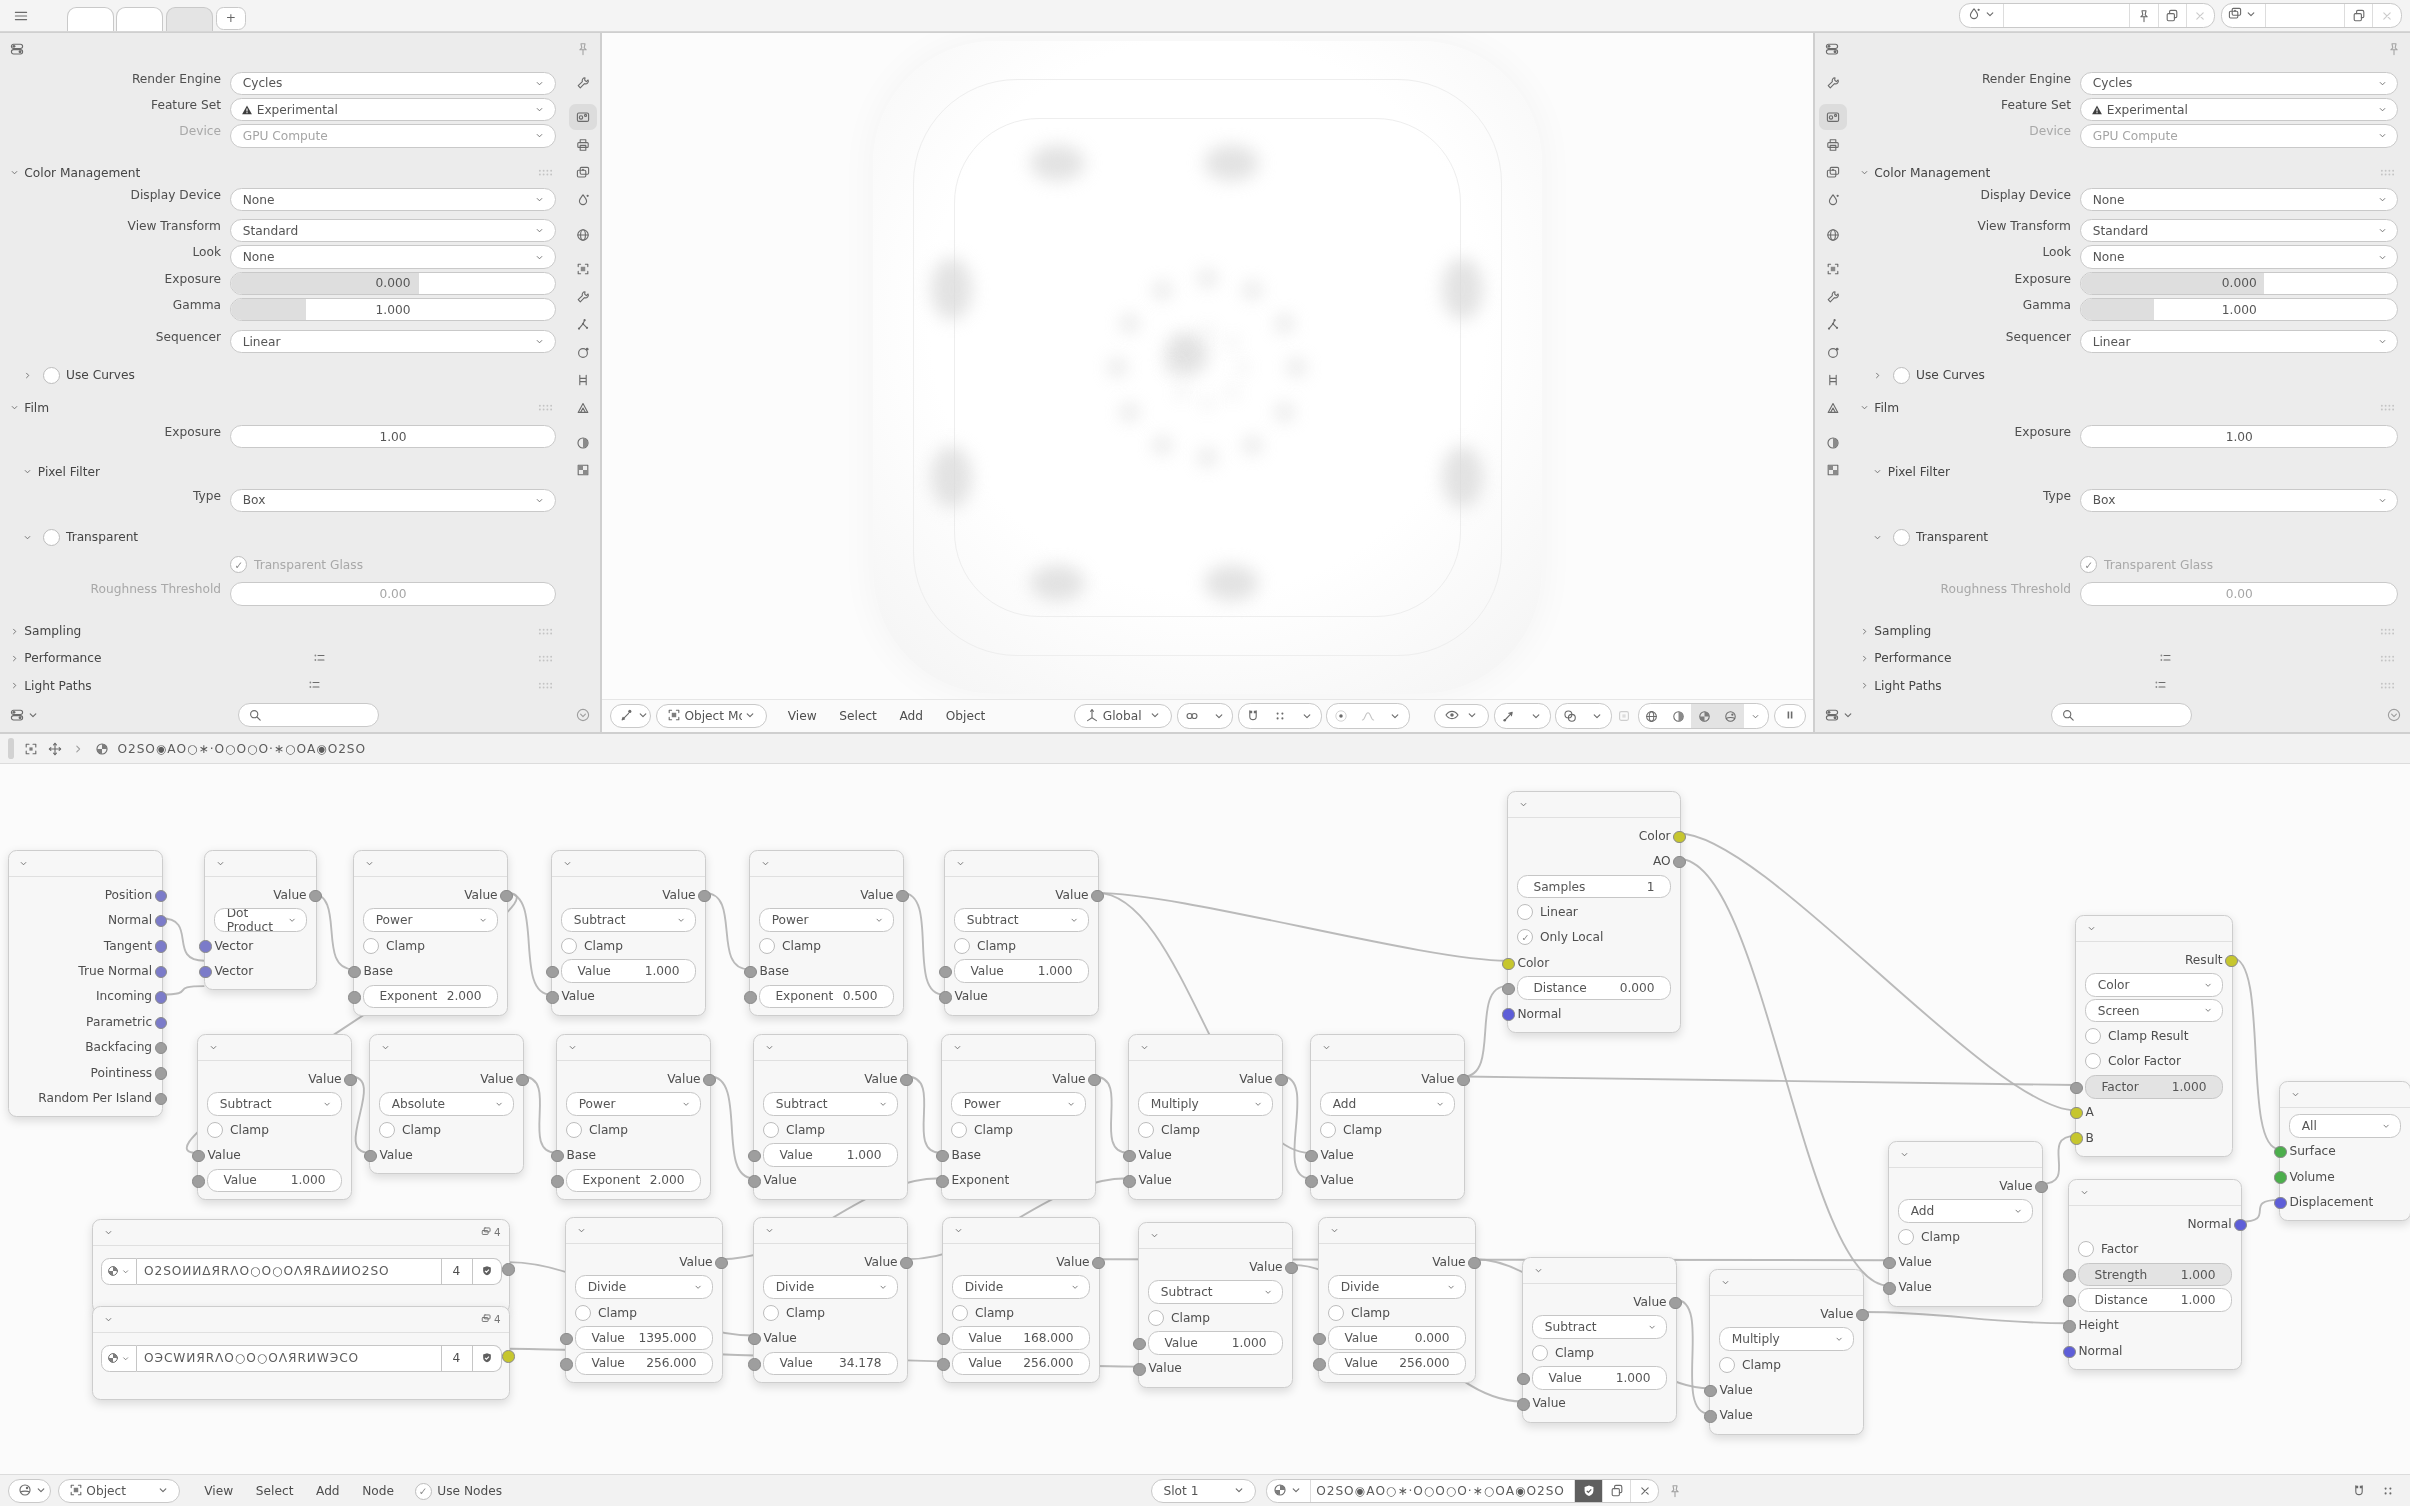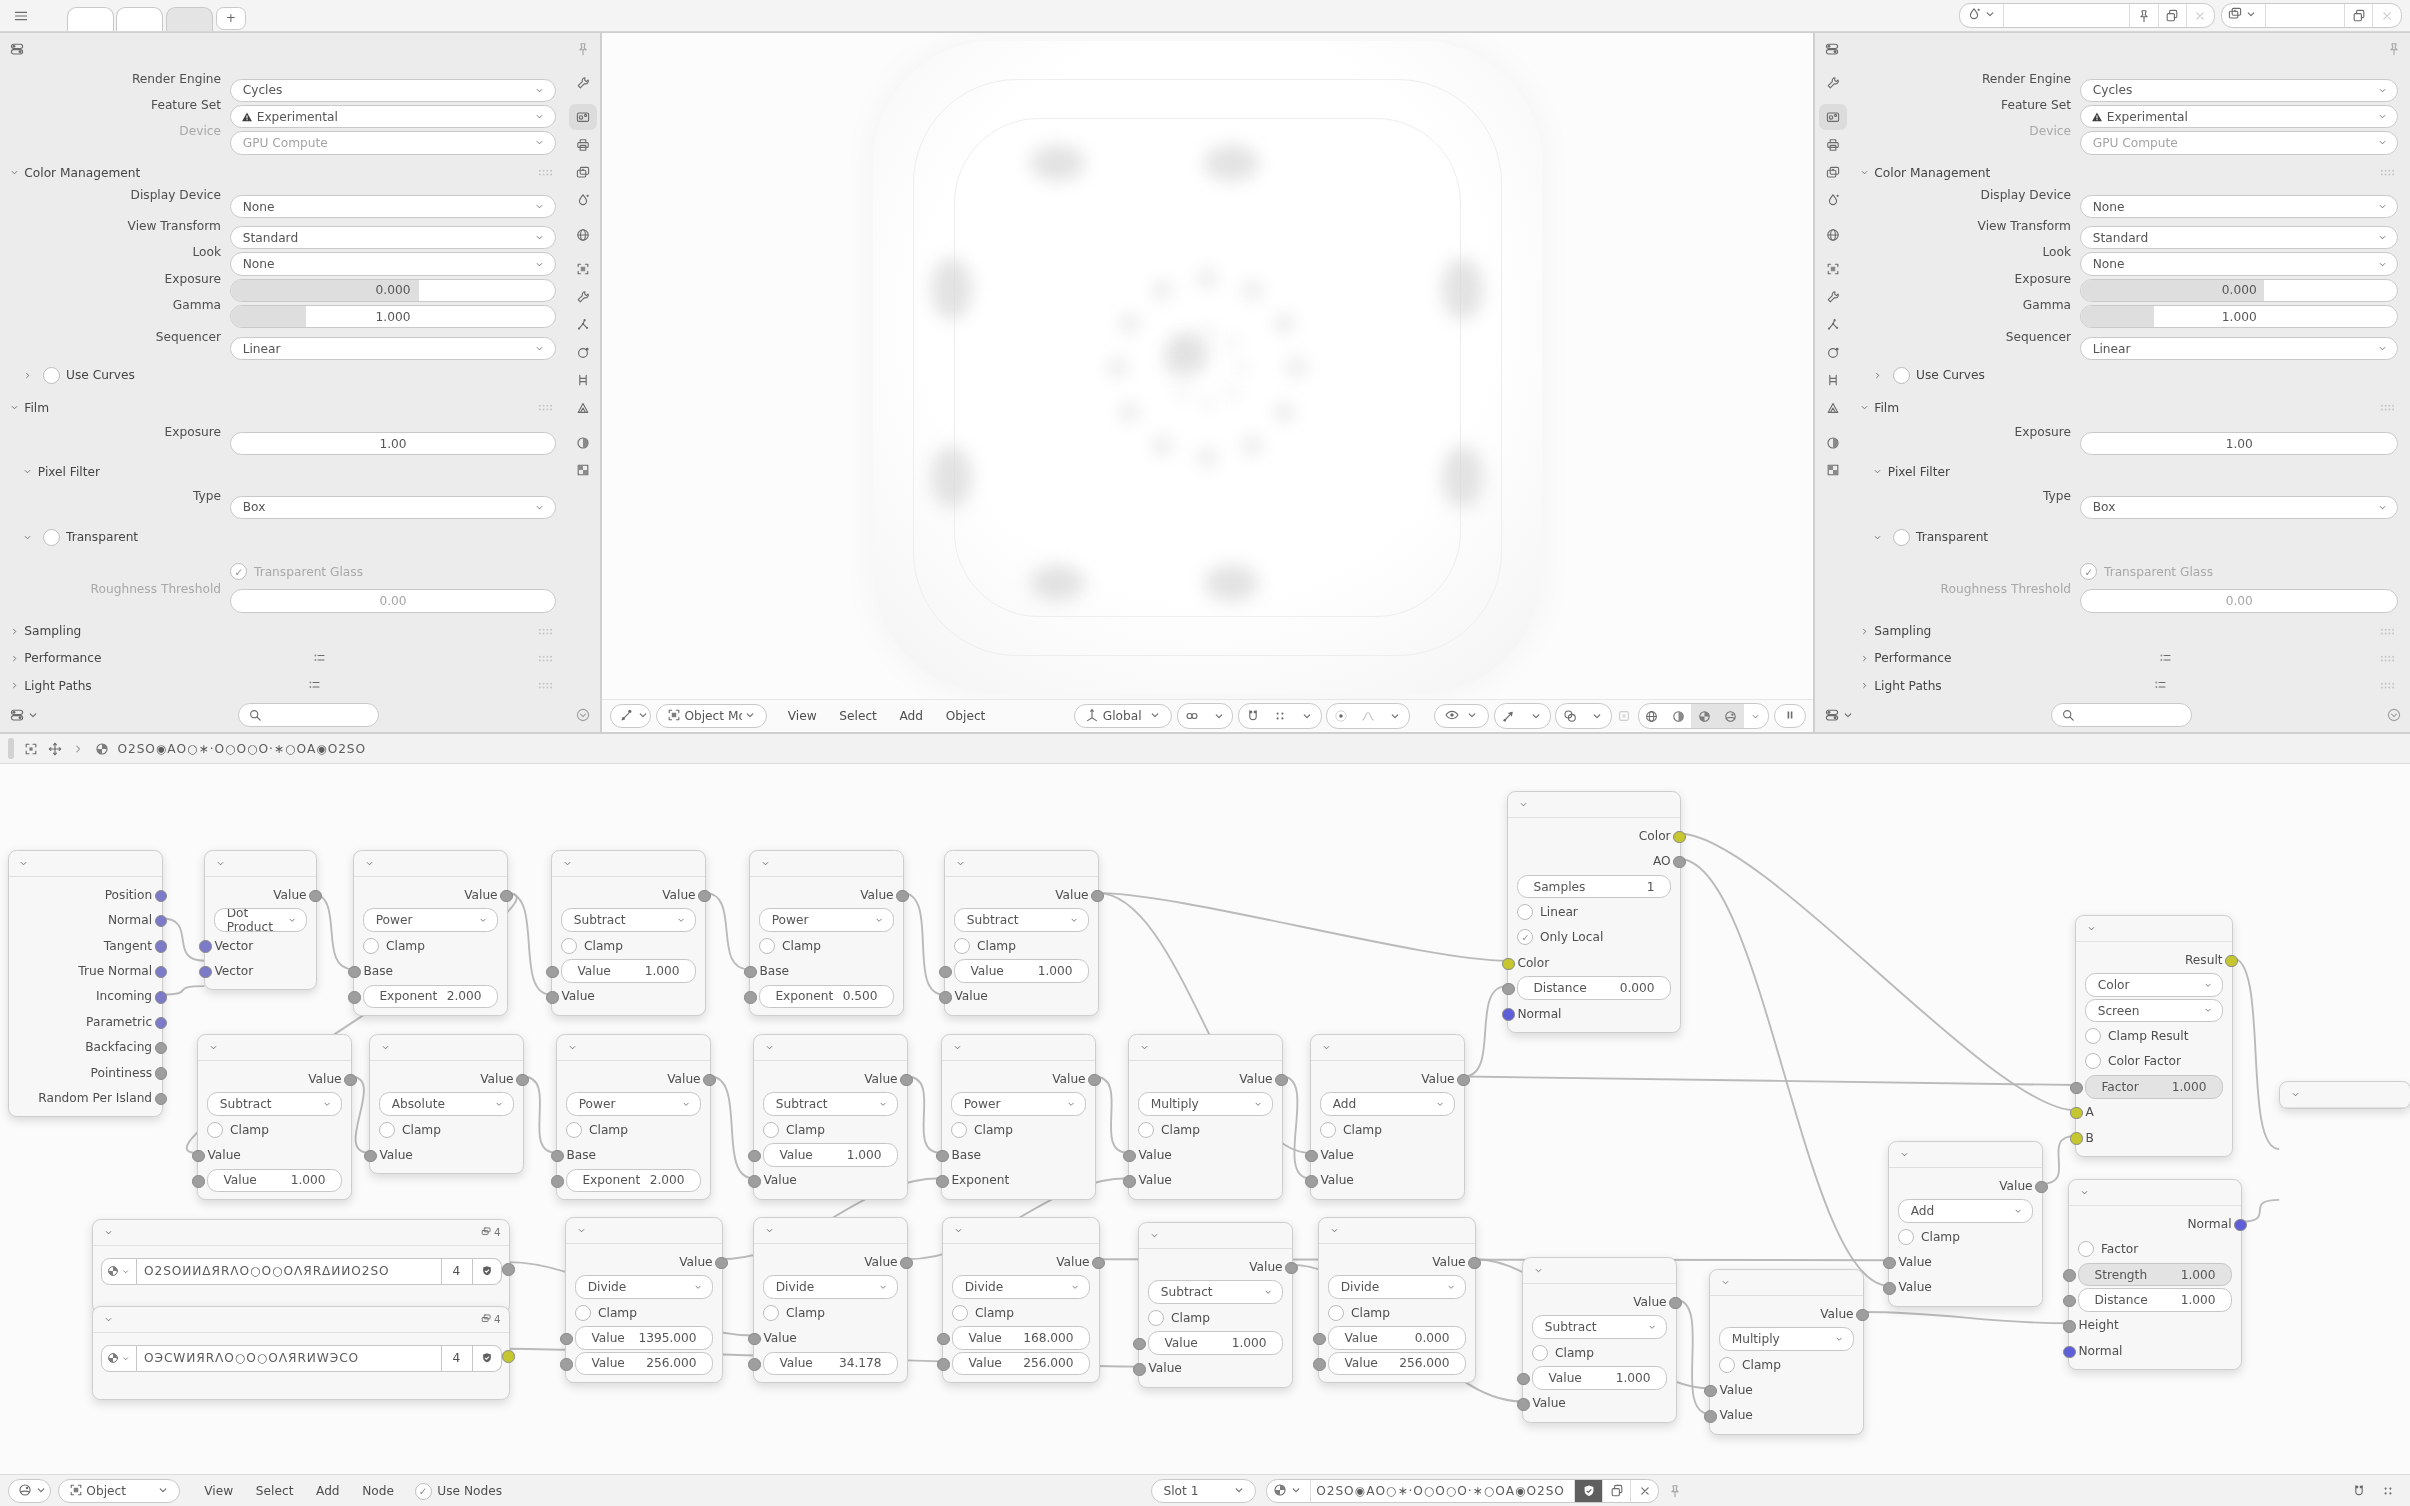--- a/index.html
+++ b/index.html
@@ -39,21 +39,21 @@
   .props-topline{height:32px;display:flex;align-items:center;padding:0 9.4px;justify-content:space-between;}
   .props-cols{display:flex;height:633px;}
   .props-body{flex:1;padding:3.8px 9.4px 0 0;overflow:hidden;}
   .props-right-body{padding:3.8px 13px 0 0;}
   .ptabs{width:35px;display:flex;flex-direction:column;align-items:center;padding-top:3.8px;}
   .ptab{width:28px;height:26px;display:flex;align-items:center;justify-content:center;border-radius:6.6px;margin:0.9px 0;}
   .ptab.active{background:#dcdcdc;}
   .prow{display:flex;align-items:flex-start;height:23.5px;margin:2.8px 0;}
   .prow .lab{width:221px;text-align:right;padding-right:9.4px;flex:0 0 auto;white-space:nowrap;color:#4e4e4e;}
   .prow .lab.dim{color:#a8a8a8;}
-  .prow .ctl{flex:1;margin-top:7px;}
+  .prow .ctl{flex:1;}
   .slider{position:relative;overflow:hidden;}
   .slider .fill{position:absolute;left:0;top:0;bottom:0;background:#dedede;}
   .slider .num{position:relative;width:100%;text-align:center;}
   .fieldpill{justify-content:center;}
   .sechead{display:flex;align-items:center;height:24.5px;color:#454545;}
   .sechead .grip{margin-left:auto;}
   .props-footer{height:34px;display:flex;align-items:center;padding:0 9.4px;}
   .searchpill{width:141px;height:23.5px;margin-left:auto;margin-right:auto;}
 
   
@@ -2300,20 +2300,44 @@
         </div>
       </div>
       <div class="node" style="left: 2279px; top: 1081px; width: 130px;">
         <div class="nhead">
           <span class="ic">
             <svg viewBox="0 0 20 20" width="13" height="13">
               <path d="M6.5 8.5l3.5 3.5 3.5-3.5" stroke="#6b6b6b" stroke-width="1.4" fill="none" stroke-linecap="round" stroke-linejoin="round"></path>
             </svg>
           </span>
         </div>
+        <div class="nbody">
+          <div class="nrow">
+            <div class="npill">
+              <span class="a">All</span>
+              <span class="ic">
+                <svg viewBox="0 0 20 20" width="12.2" height="12.2">
+                  <path d="M6.5 8.5l3.5 3.5 3.5-3.5" stroke="#6b6b6b" stroke-width="1.4" fill="none" stroke-linecap="round" stroke-linejoin="round"></path>
+                </svg>
+              </span>
+            </div>
+          </div>
+          <div class="nrow">
+            <span class="sock l" style="background: rgb(76, 174, 76);"></span>
+            <span class="rlab">Surface</span>
+          </div>
+          <div class="nrow">
+            <span class="sock l" style="background: rgb(76, 174, 76);"></span>
+            <span class="rlab">Volume</span>
+          </div>
+          <div class="nrow">
+            <span class="sock l" style="background: rgb(94, 94, 216);"></span>
+            <span class="rlab">Displacement</span>
+          </div>
+        </div>
       </div>
       <div class="node" style="left: 2068px; top: 1179px; width: 172px;">
         <div class="nhead">
           <span class="ic">
             <svg viewBox="0 0 20 20" width="13" height="13">
               <path d="M6.5 8.5l3.5 3.5 3.5-3.5" stroke="#6b6b6b" stroke-width="1.4" fill="none" stroke-linecap="round" stroke-linejoin="round"></path>
             </svg>
           </span>
         </div>
         <div class="nbody">

